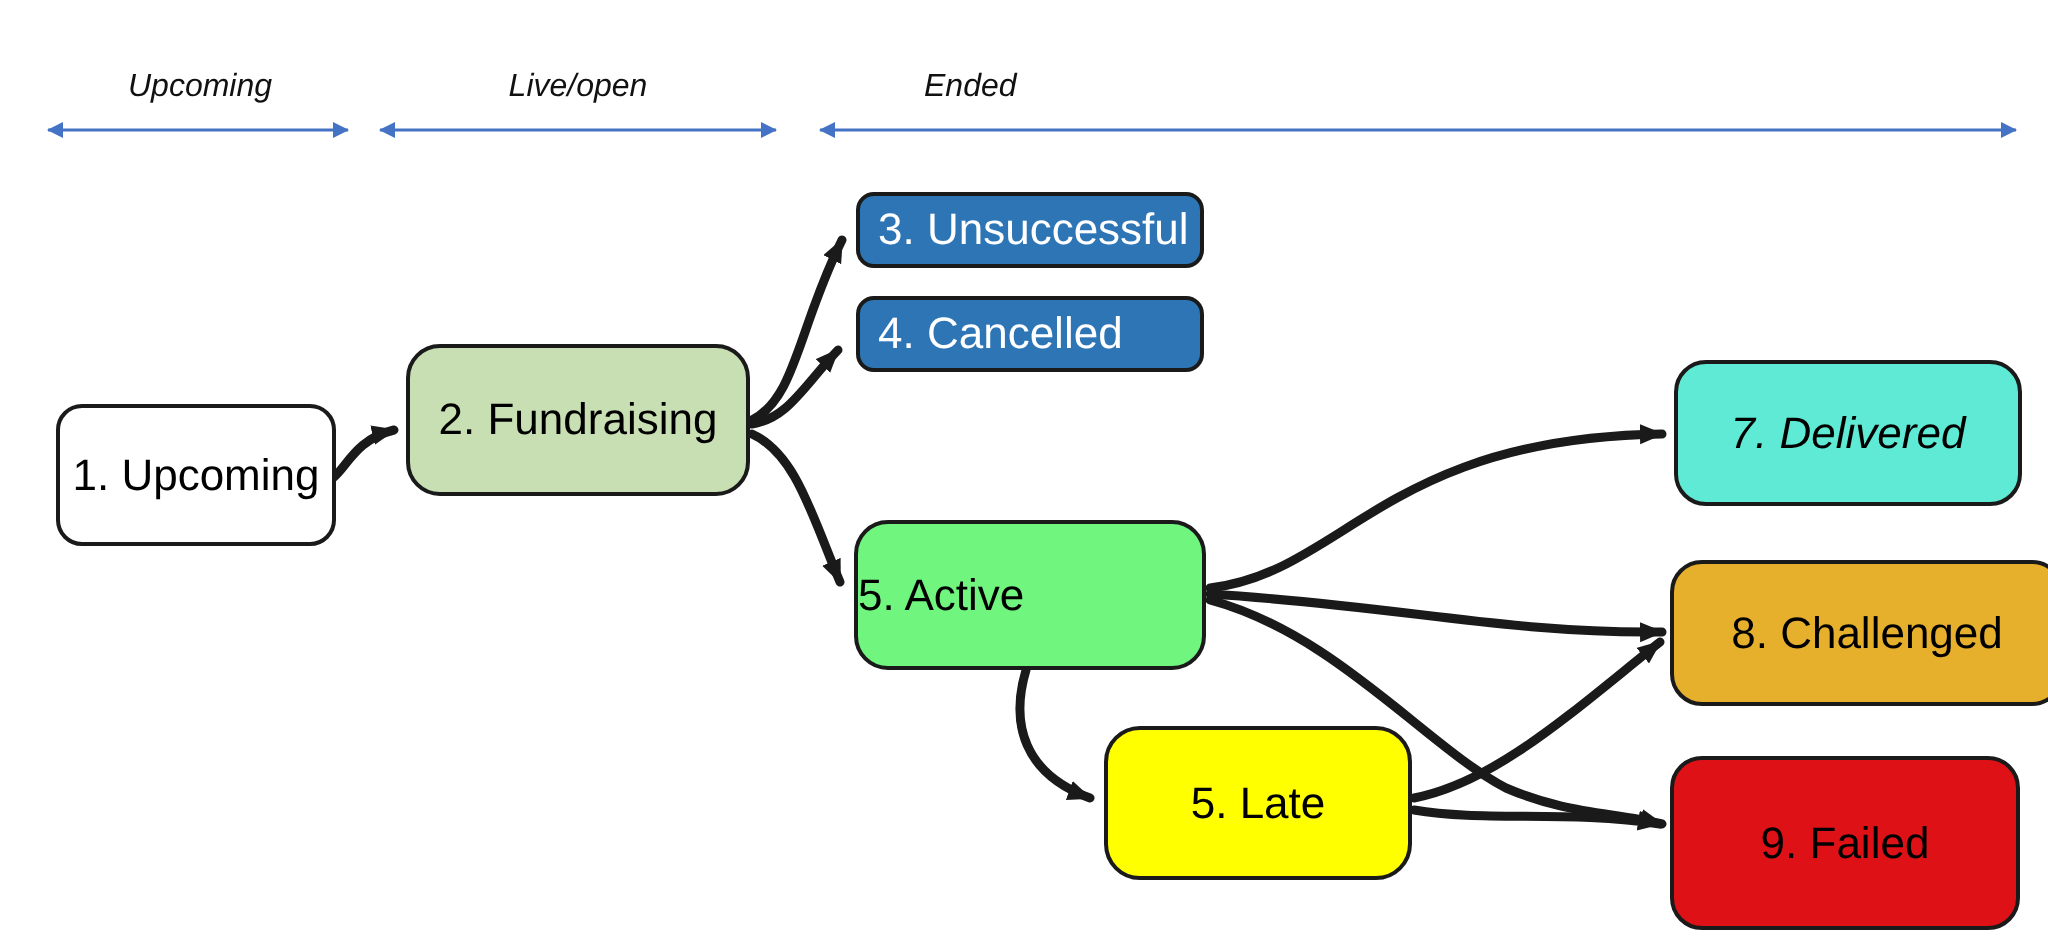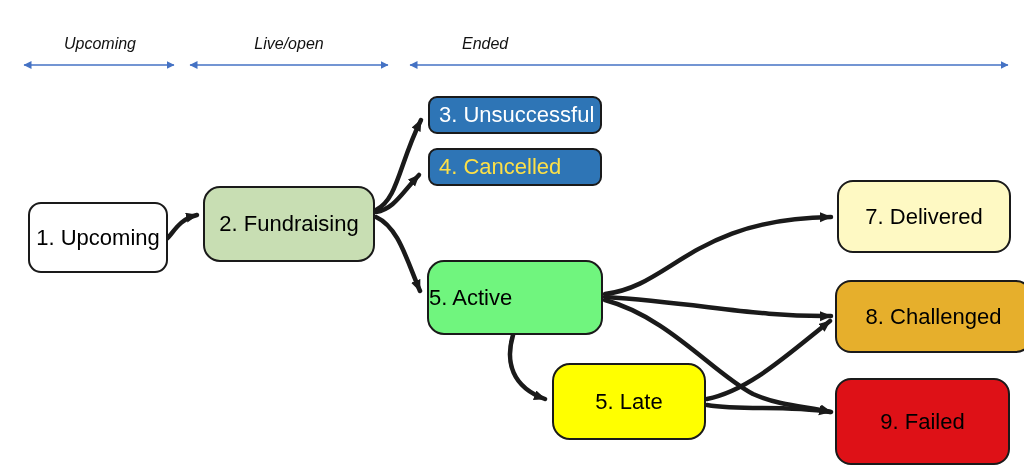--- a/index.html
+++ b/index.html
@@ -19,21 +19,21 @@
   .phase-line{stroke:var(--phase-arrow,#4472c4);stroke-width:1.6;fill:none;}
   
   .state{
     position:absolute;box-sizing:border-box;
     border:2.2px solid var(--box-border,#1a1a1a);
     display:flex;align-items:center;justify-content:center;
     font-size:22px;color:#000;
   }
   .state.left{justify-content:flex-start;}
   .b1{left:28px;top:202px;width:140px;height:71px;border-radius:13px;}
-  .b2{left:203px;top:186px;width:172px;height:76px;border-radius:17px;}
+  .b2{left:203px;top:172px;width:172px;height:76px;border-radius:17px;}
   .b3{left:428px;top:96px;width:174px;height:38px;border-radius:9px;padding-left:9px;}
   .b4{left:428px;top:148px;width:174px;height:38px;border-radius:9px;padding-left:9px;}
   .b5{left:427px;top:260px;width:176px;height:75px;border-radius:17px;}
   .b6{left:552px;top:363px;width:154px;height:77px;border-radius:18px;}
   .b7{left:837px;top:180px;width:174px;height:73px;border-radius:16px;}
   .b8{left:835px;top:280px;width:197px;height:73px;border-radius:16px;}
   .b9{left:835px;top:378px;width:175px;height:87px;border-radius:16px;}
 </style>
 </head>
 <body>
@@ -66,19 +66,19 @@
     <path class="edge" d="M 605 297 C 700 303, 755 317, 831 316" marker-end="url(#ah)"></path>
     <path class="edge" d="M 605 300 C 668 317, 713 373, 753 394 C 783 407, 806 406, 831 412" marker-end="url(#ah)"></path>
     <path class="edge" d="M 513 335 C 505 362, 512 387, 545 399" marker-end="url(#ah)"></path>
     <path class="edge" d="M 707 399 C 748 391, 786 356, 830 321" marker-end="url(#ah)"></path>
     <path class="edge" d="M 707 405 C 742 411, 784 405, 830 412" marker-end="url(#ah)"></path>
   </svg>
 
   <div class="state b1" style="background-color: rgb(255, 255, 255); color: rgb(0, 0, 0);">1. Upcoming</div>
   <div class="state b2" style="background-color: rgb(200, 222, 179); color: rgb(0, 0, 0);">2. Fundraising</div>
   <div class="state b3 left" style="background-color: rgb(46, 117, 182); color: rgb(255, 255, 255);">3. Unsuccessful</div>
-  <div class="state b4 left" style="background-color: rgb(46, 117, 182); color: #fde047;">4. Cancelled</div>
+  <div class="state b4 left" style="background-color: rgb(46, 117, 182); color: #ffffff;">4. Cancelled</div>
   <div class="state b5 left" style="background-color: rgb(112, 245, 126); color: rgb(0, 0, 0);">5. Active</div>
   <div class="state b6" style="background-color: rgb(255, 255, 0); color: rgb(0, 0, 0);">5. Late</div>
-  <div class="state b7" style="background-color: #fef9c3; color: rgb(0, 0, 0);">7. Delivered</div>
+  <div class="state b7" style="background-color: #5eead4; color: rgb(0, 0, 0); font-style: italic;">7. Delivered</div>
   <div class="state b8" style="background-color: rgb(230, 175, 44); color: rgb(0, 0, 0);">8. Challenged</div>
   <div class="state b9" style="background-color: rgb(222, 17, 23); color: rgb(0, 0, 0);">9. Failed</div>
 </div>
 
 </body></html>

